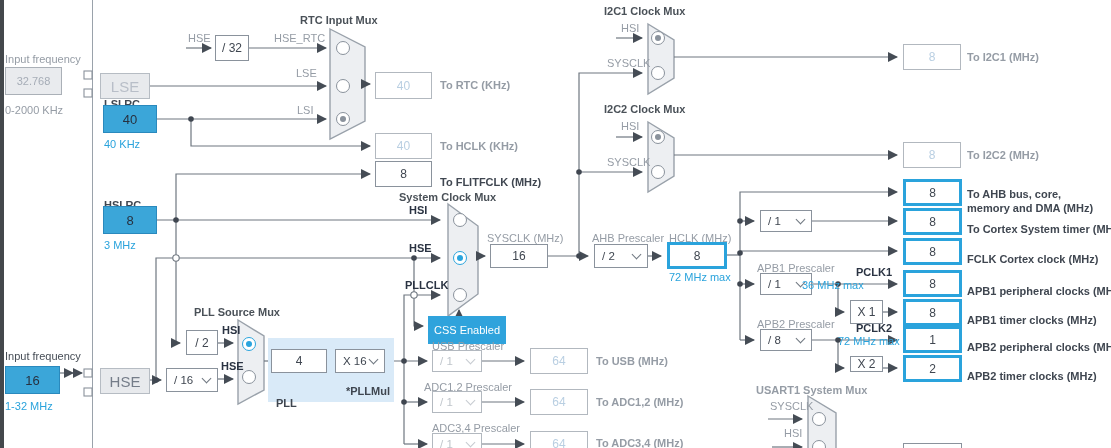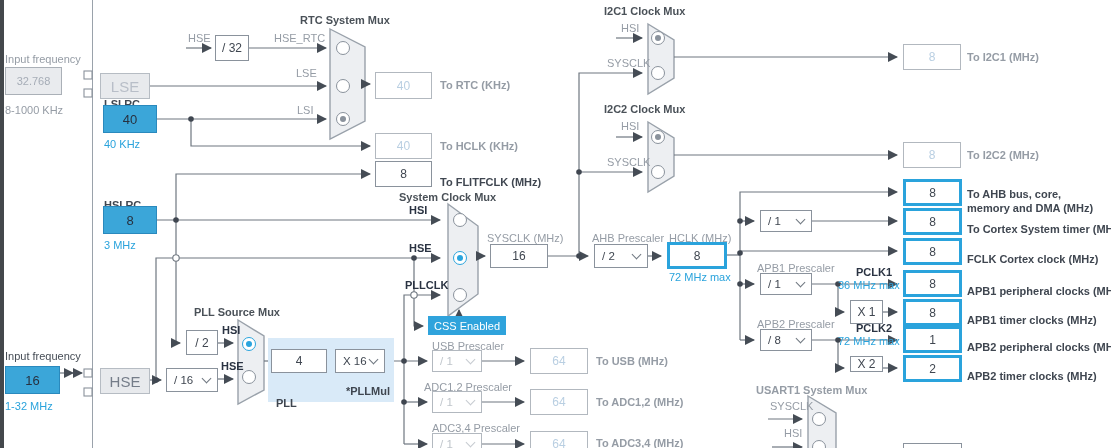--- a/index.html
+++ b/index.html
@@ -149,37 +149,37 @@
     <g fill="#ffffff" stroke="#8a929c" stroke-width="1.1">
       <rect x="84" y="71" width="8" height="8"></rect>
         <rect x="84" y="89" width="8" height="8"></rect>
       <rect x="84" y="369" width="8" height="8"></rect>
         <rect x="84" y="388" width="8" height="8"></rect>
     </g>
   </svg>
 
   <div class="pos el lgray" style="left:5px;top:53px">Input frequency</div>
   <div class="pos el ginput" style="left:5px;top:67px;width:57px;height:28px">32.768</div>
-  <div class="pos el lgray" style="left:5px;top:104px">8-1000 KHz</div>
+  <div class="pos el lgray" style="left:5px;top:104px">0-2000 KHz</div>
   <div class="pos el grayblock dim" style="left:100px;top:73px;width:50px;height:26px">LSE</div>
 
   <div class="pos el ldark" style="left:104px;top:90px">LSI RC</div>
   <div class="pos el bluebox" style="left:103px;top:105px;width:54px;height:28px">40</div>
   <div class="pos el lblue" style="left:104px;top:138px">40 KHz</div>
 
   <div class="pos el ldark" style="left:104px;top:191px">HSI RC</div>
   <div class="pos el bluebox" style="left:103px;top:206px;width:54px;height:28px">8</div>
   <div class="pos el lblue" style="left:104px;top:239px">3 MHz</div>
 
   <div class="pos el ldin" style="left:5px;top:350px">Input frequency</div>
   <div class="pos el bluebox" style="left:5px;top:366px;width:55px;height:28px">16</div>
   <div class="pos el lblue" style="left:5px;top:400px">1-32 MHz</div>
   <div class="pos el grayblock" style="left:100px;top:368px;width:50px;height:26px">HSE</div>
 
-  <div class="pos el ltitle" style="left:300px;top:14px">RTC System Mux</div>
+  <div class="pos el ltitle" style="left:300px;top:14px">RTC Input Mux</div>
   <div class="pos el lgray" style="left:188px;top:32px">HSE</div>
   <div class="pos el box" style="left:215px;top:35px;width:34px;height:26px">/ 32</div>
   <div class="pos el lgray" style="left:274px;top:32px">HSE_RTC</div>
   <div class="pos el lgray" style="left:296px;top:67px">LSE</div>
   <div class="pos el lgray" style="left:297px;top:104px">LSI</div>
   <div class="pos el radio" style="left:336px;top:41px"></div>
   <div class="pos el radio" style="left:336px;top:79px"></div>
   <div class="pos el radio selg" style="left:336px;top:112px"></div>
 
   <div class="pos el box dis" style="left:375px;top:72px;width:57px;height:27px">40</div>
@@ -202,21 +202,21 @@
 
   <div class="pos el pllbg" style="left:268px;top:338px;width:126px;height:64px"></div>
   <div class="pos el box" style="left:271px;top:349px;width:56px;height:24px">4</div>
   <div class="pos el dd" style="left:335px;top:349px;width:50px;height:24px">
     <span>X 16</span>
       <span class="chev"></span>
   </div>
   <div class="pos el ldark" style="left:346px;top:377px">*PLLMul</div>
   <div class="pos el ldark" style="left:276px;top:389px">PLL</div>
 
-  <div class="pos el cssbtn" style="left:428px;top:316px;width:78px;height:19px">CSS Enabled</div>
+  <div class="pos el cssbtn" style="left:428px;top:316px;width:78px;height:28px">CSS Enabled</div>
 
   <div class="pos el ltitle" style="left:399px;top:191px">System Clock Mux</div>
   <div class="pos el lnavy" style="left:409px;top:204px">HSI</div>
   <div class="pos el lnavy" style="left:409px;top:242px">HSE</div>
   <div class="pos el lnavy" style="left:405px;top:279px">PLLCLK</div>
   <div class="pos el radio" style="left:453px;top:213px"></div>
   <div class="pos el radio selb" style="left:453px;top:251px"></div>
   <div class="pos el radio" style="left:453px;top:288px"></div>
 
   <div class="pos el lgray" style="left:487px;top:232px">SYSCLK (MHz)</div>
@@ -259,21 +259,21 @@
 
   <div class="pos el box hl" style="left:903px;top:238px;width:59px;height:27px">8</div>
   <div class="pos el ldark" style="left:967px;top:245px">FCLK Cortex clock (MHz)</div>
 
   <div class="pos el lgray" style="left:757px;top:262px">APB1 Prescaler</div>
   <div class="pos el dd" style="left:760px;top:273px;width:52px;height:22px">
     <span>/ 1</span>
       <span class="chev"></span>
   </div>
   <div class="pos el lnavy" style="left:856px;top:266px">PCLK1</div>
-  <div class="pos el lblue" style="left:838px;top:279px">36 MHz max</div>
+  <div class="pos el lblue" style="left:802px;top:279px">36 MHz max</div>
   <div class="pos el box hl" style="left:903px;top:270px;width:59px;height:27px">8</div>
   <div class="pos el ldark" style="left:967px;top:277px">APB1 peripheral clocks (MHz)</div>
   <div class="pos el box" style="left:850px;top:300px;width:33px;height:24px">X 1</div>
   <div class="pos el box hl" style="left:903px;top:299px;width:59px;height:27px">8</div>
   <div class="pos el ldark" style="left:967px;top:306px">APB1 timer clocks (MHz)</div>
 
   <div class="pos el lgray" style="left:757px;top:318px">APB2 Prescaler</div>
   <div class="pos el dd" style="left:760px;top:329px;width:52px;height:22px">
     <span>/ 8</span>
       <span class="chev"></span>

